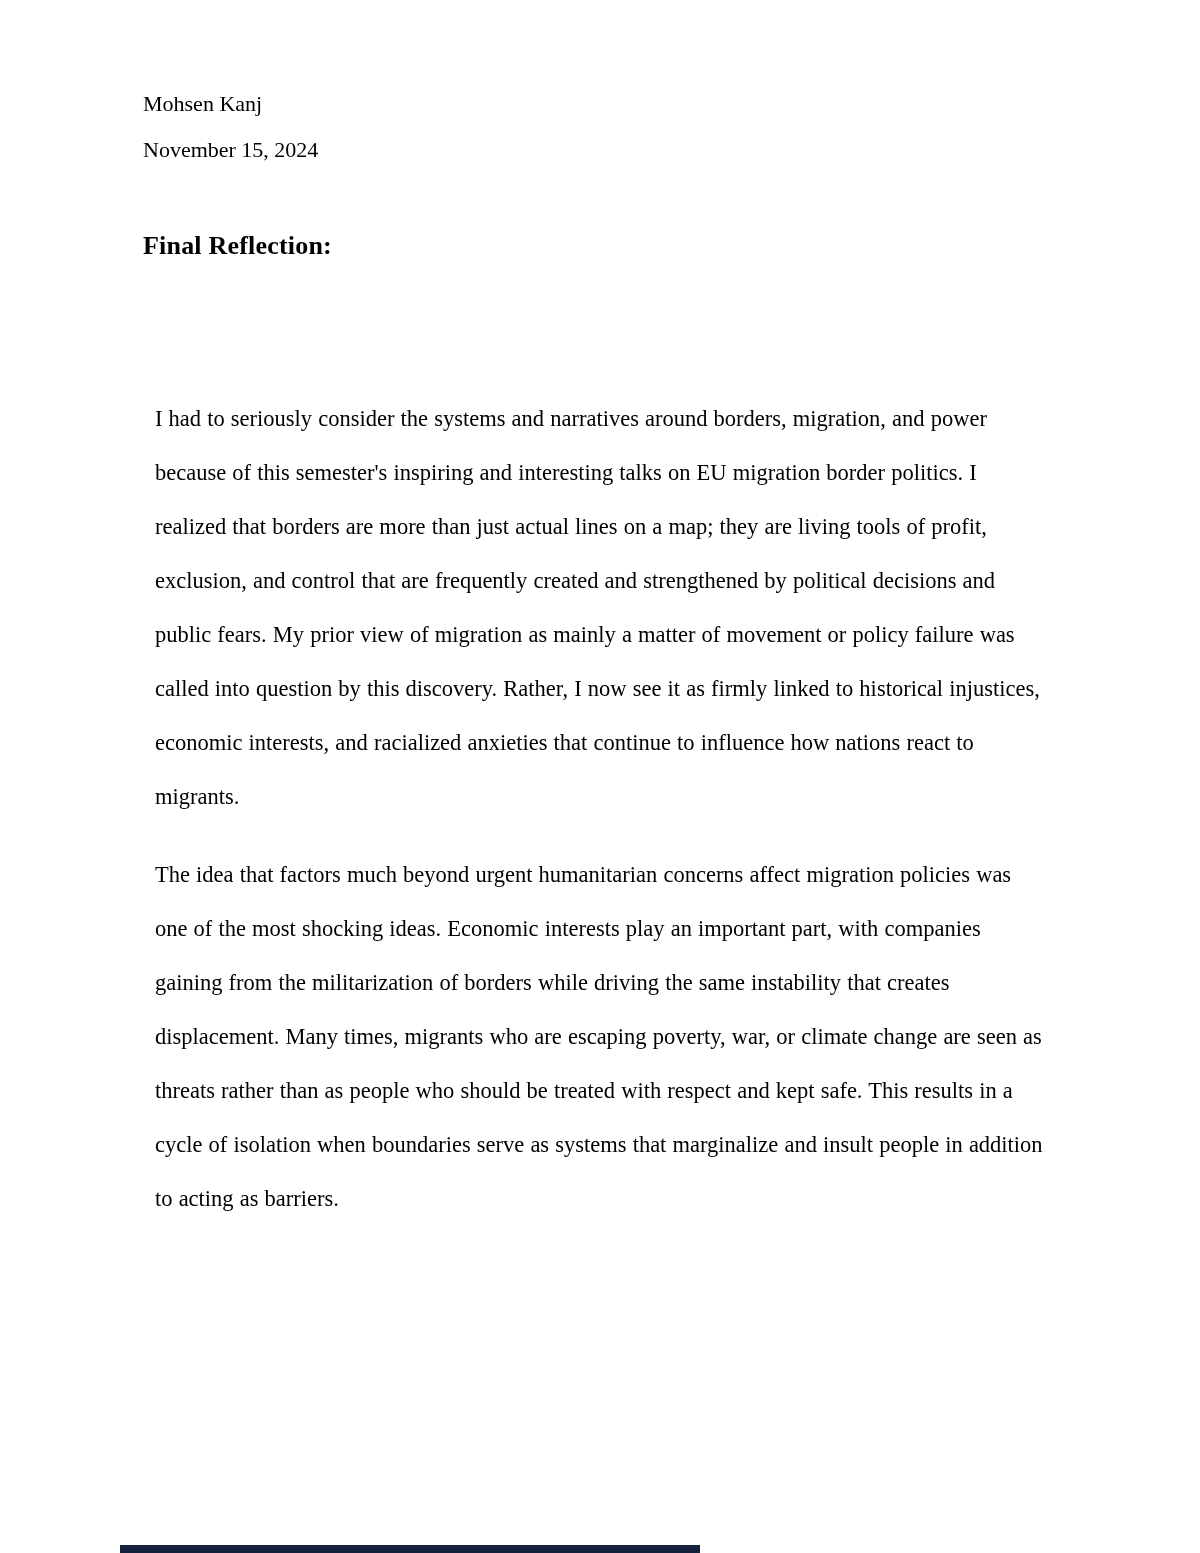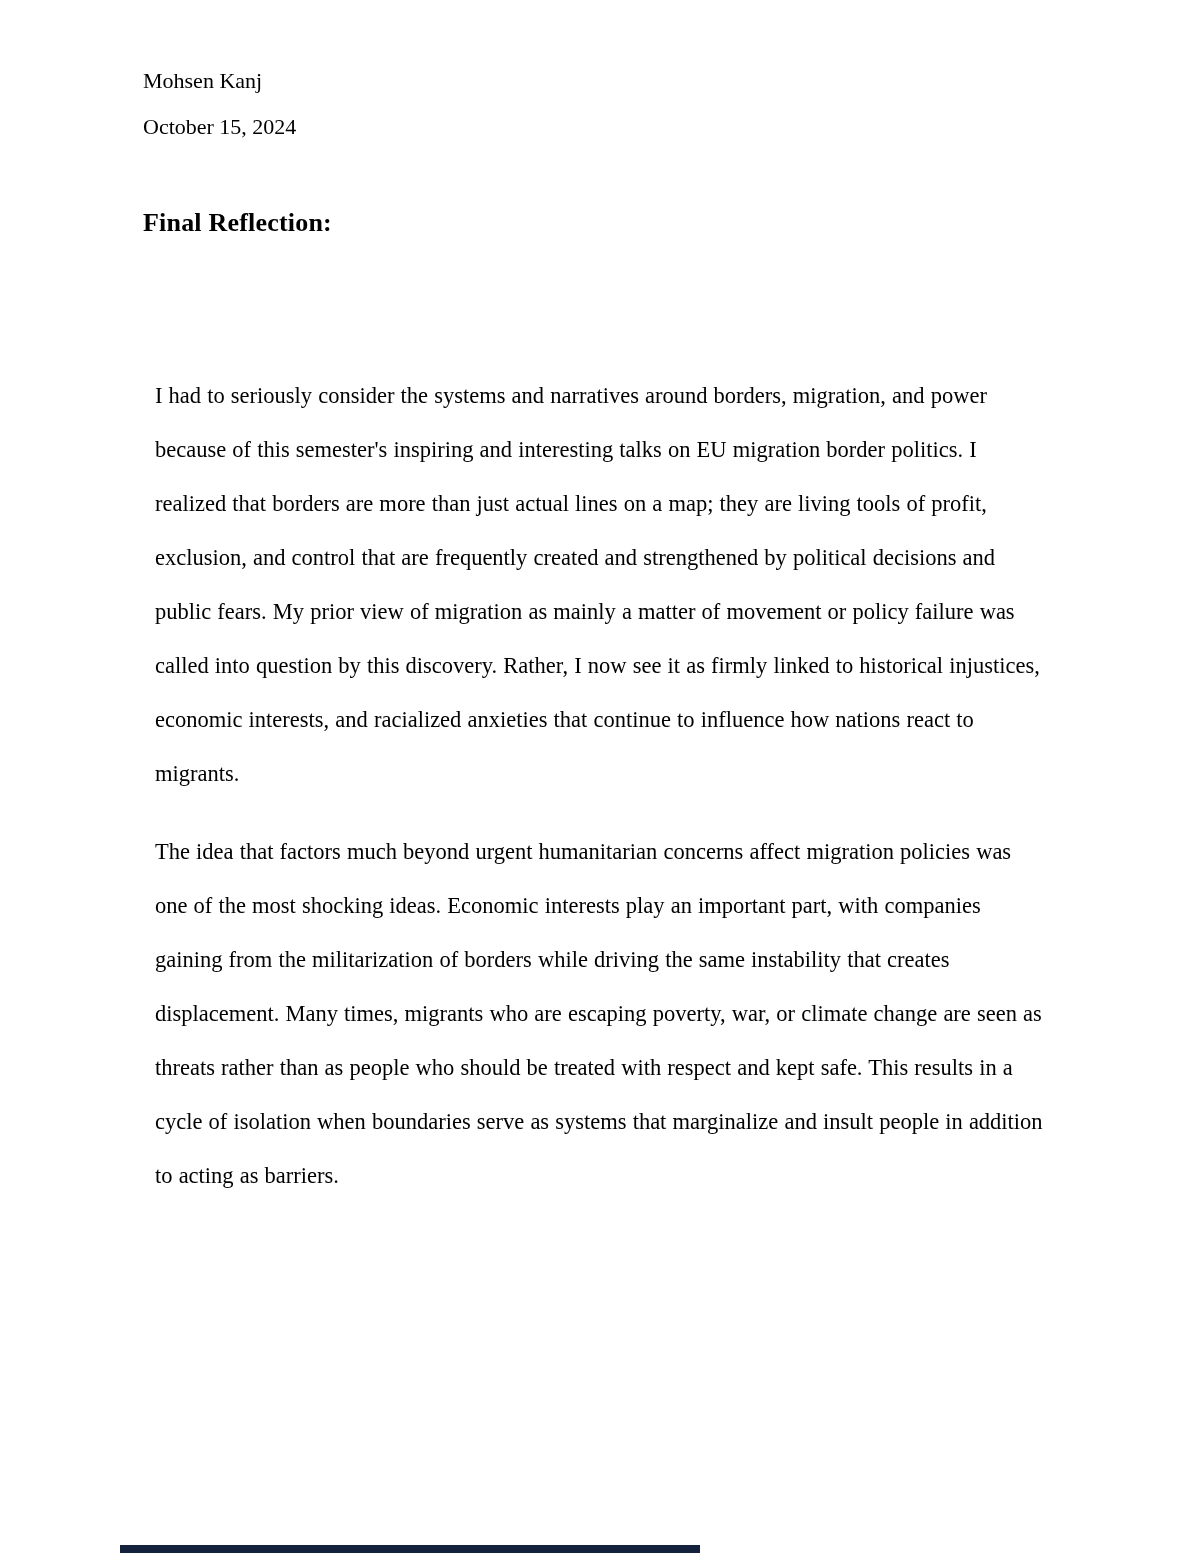--- a/index.html
+++ b/index.html
@@ -13,21 +13,21 @@
     position: relative;
     width: 1200px;
     height: 1553px;
     margin: 0 auto;
     background: var(--bg);
     color: var(--ink);
     font-family: "Liberation Serif", "DejaVu Serif", serif;
     overflow: hidden;
   }
   .doc {
-    padding: 69px 142px 0 143px;
+    padding: 92px 142px 0 143px;
   }
   .hline {
     font-size: 22px;
     line-height: 24px;
     margin: 0 0 22px 0;
     white-space: pre;
   }
   .title {
     font-size: 26px;
     line-height: 36px;
@@ -56,19 +56,19 @@
     height: 8px;
     background: var(--bar);
   }
 </style>
 </head>
 <body>
 
 <div class="page">
   <div class="doc">
     <p class="hline">Mohsen Kanj</p>
-    <p class="hline">October 15, 2024</p>
+    <p class="hline">November 15, 2024</p>
     <h1 class="title">Final Reflection:</h1>
     <p class="body first-para">I had to seriously consider the systems and narratives around borders, migration, and power because of this semester's inspiring and interesting talks on EU migration border politics. I realized that borders are more than just actual lines on a map; they are living tools of profit, exclusion, and control that are frequently created and strengthened by political decisions and public fears. My prior view of migration as mainly a matter of movement or policy failure was called into question by this discovery. Rather, I now see it as firmly linked to historical injustices, economic interests, and racialized anxieties that continue to influence how nations react to migrants.</p>
     <p class="body">The idea that factors much beyond urgent humanitarian concerns affect migration policies was one of the most shocking ideas. Economic interests play an important part, with companies gaining from the militarization of borders while driving the same instability that creates displacement. Many times, migrants who are escaping poverty, war, or climate change are seen as threats rather than as people who should be treated with respect and kept safe. This results in a cycle of isolation when boundaries serve as systems that marginalize and insult people in addition to acting as barriers.</p>
   </div>
   <div class="bottom-bar"></div>
 </div>
 
 </body></html>

